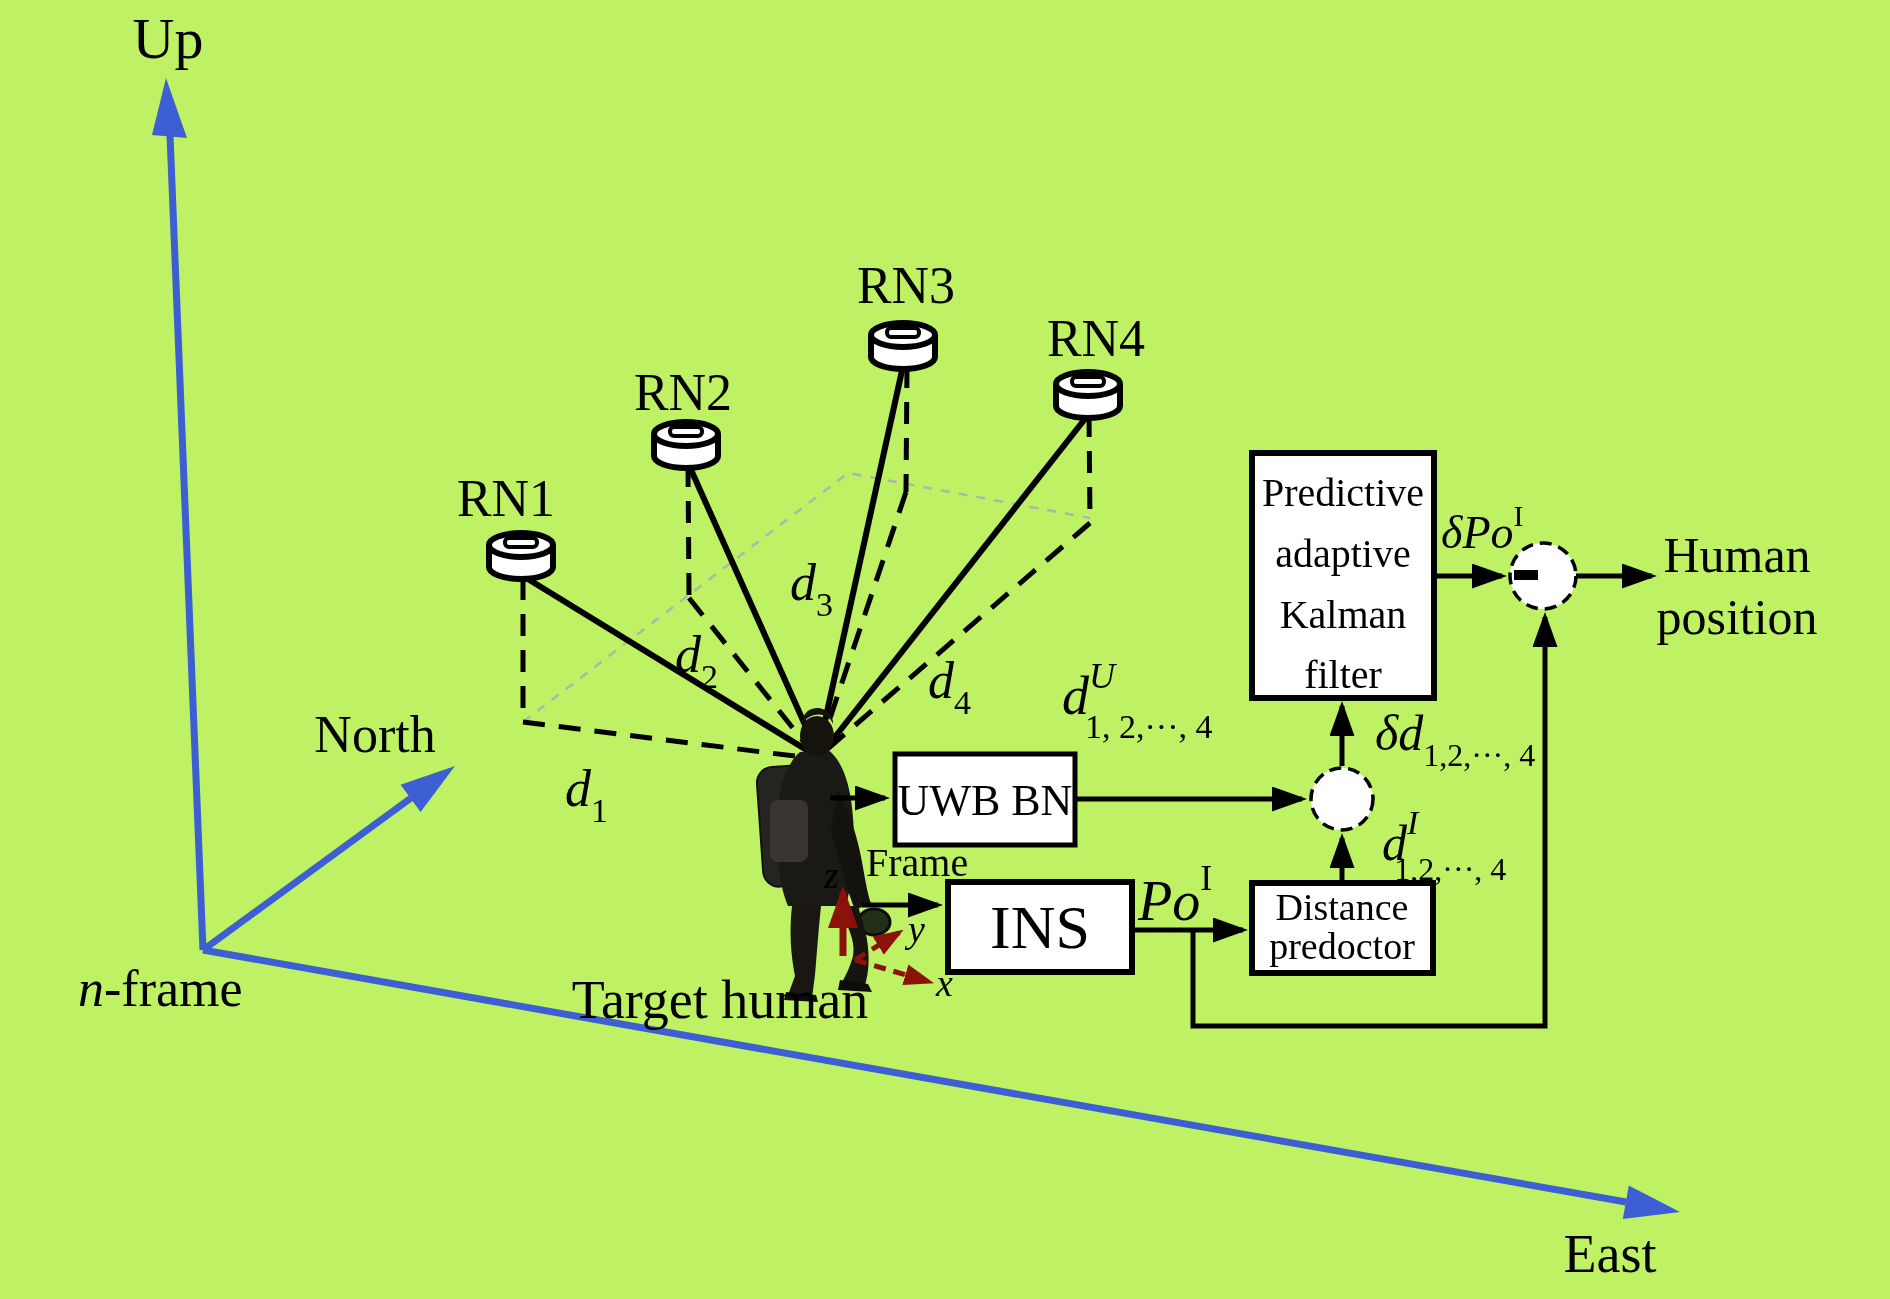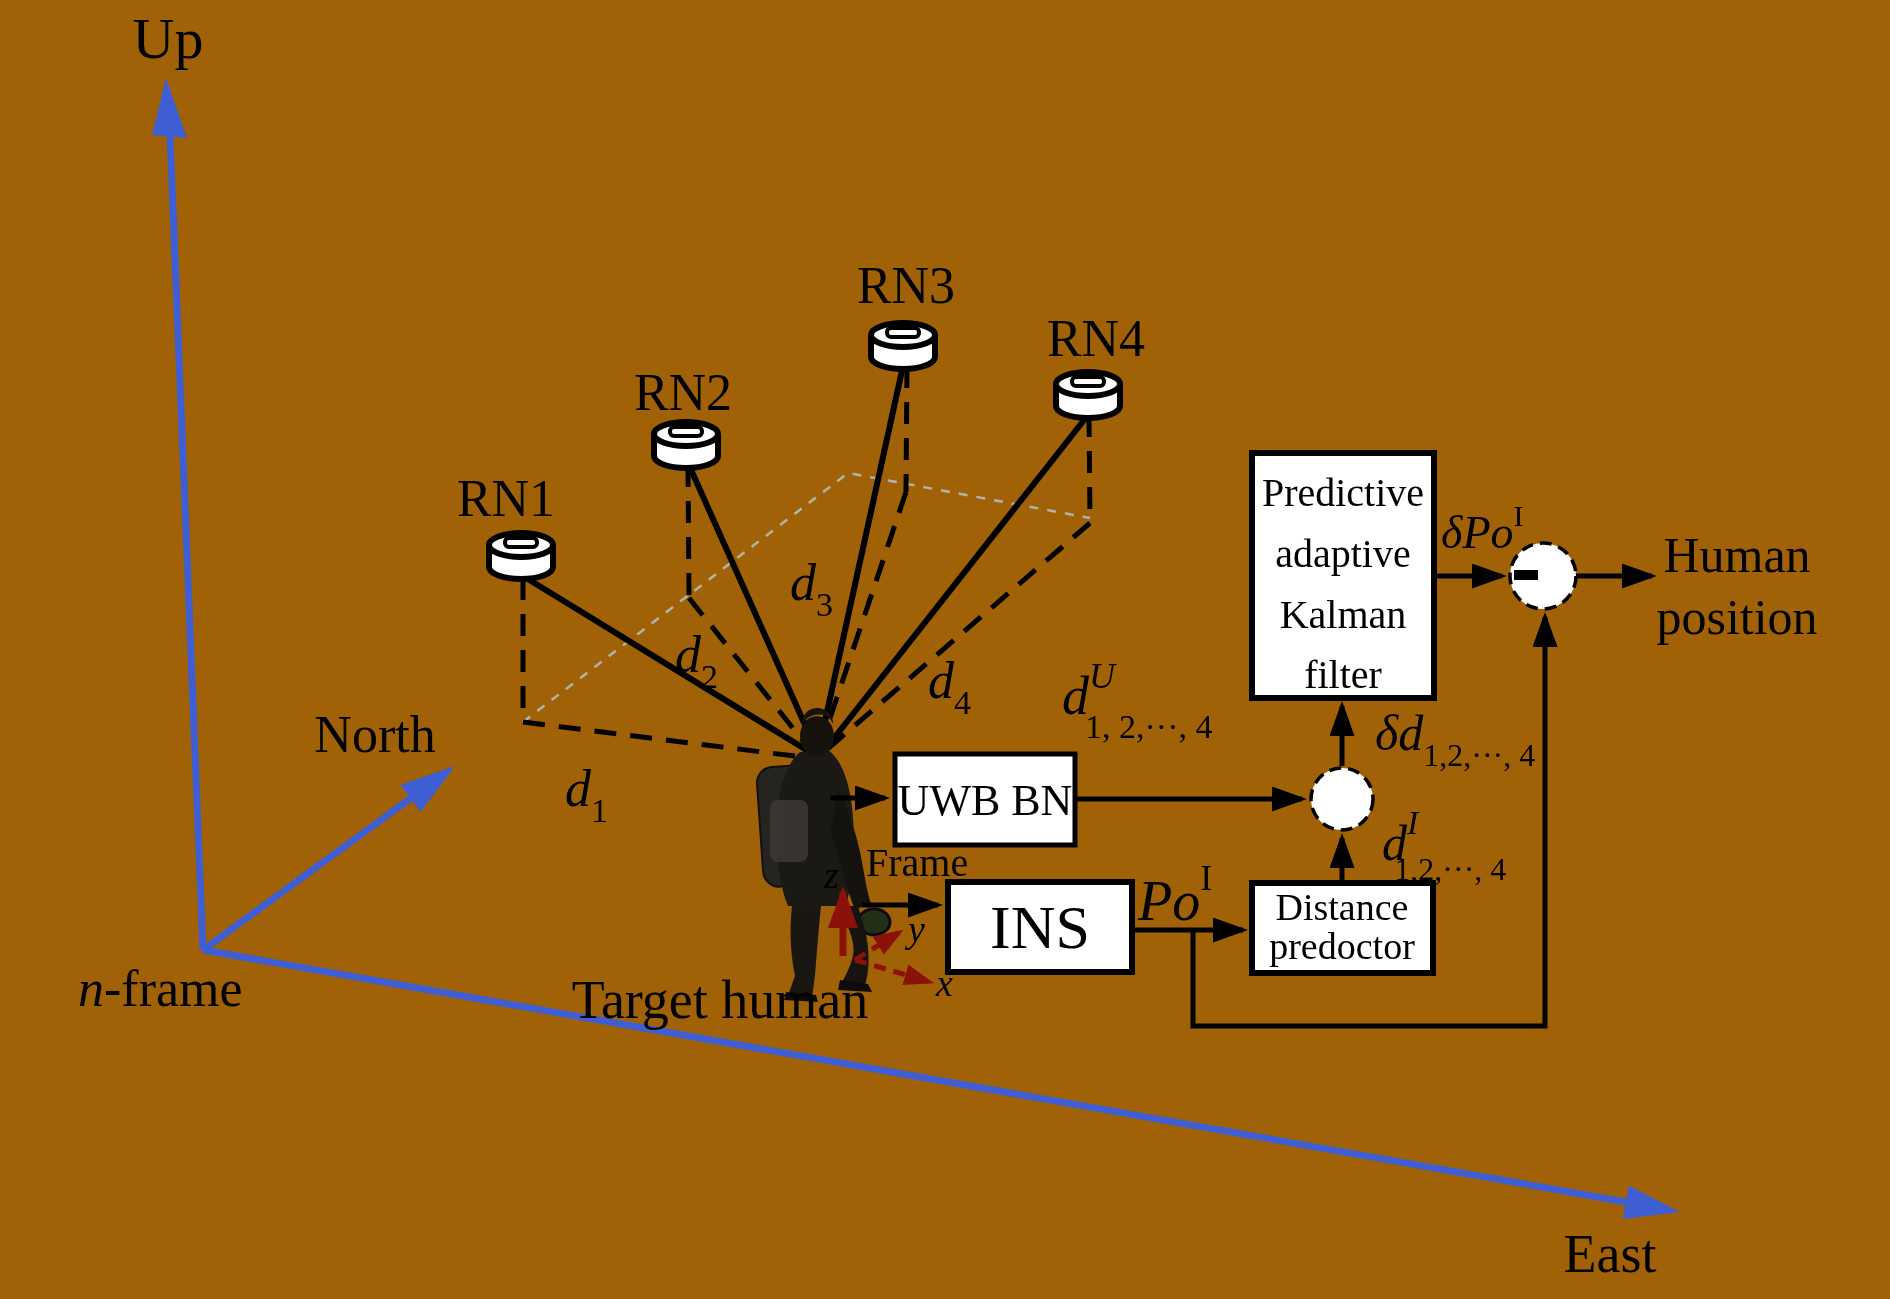--- a/index.html
+++ b/index.html
@@ -1,16 +1,16 @@
 <!DOCTYPE html>
 <html><head>
 <meta charset="utf-8">
 <style>
   html,body{margin:0;padding:0;background:#ffffff;}
-  .stage{width:1890px;height:1299px;position:relative;background:#a16207;overflow:hidden;}
+  .stage{width:1890px;height:1299px;position:relative;background:#bef264;overflow:hidden;}
   svg{display:block;font-family:"Liberation Serif", serif;}
   text{fill:#000;}
   .it{font-style:italic;}
 </style>
 </head>
 <body>
 
 <div class="stage">
 <svg viewBox="0 0 1890 1299" width="1890" height="1299">
   <defs>

